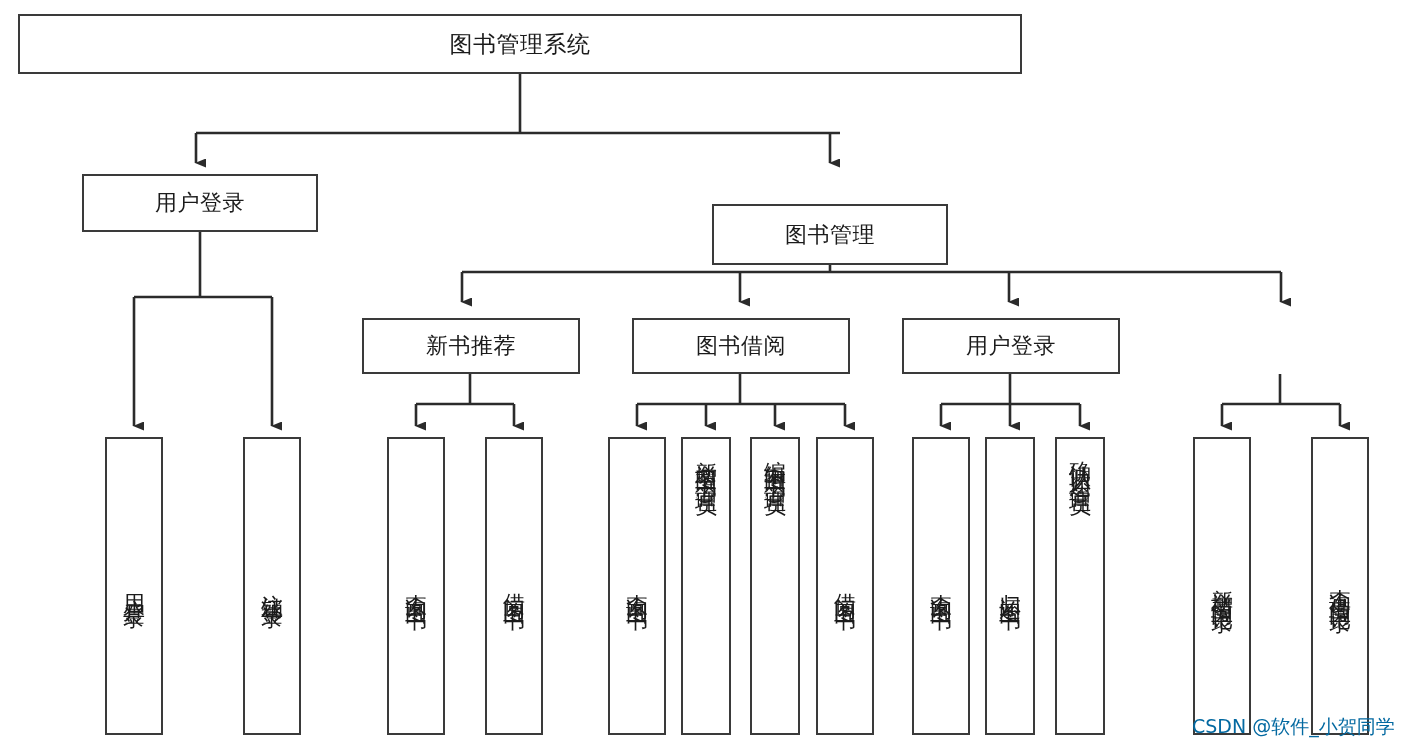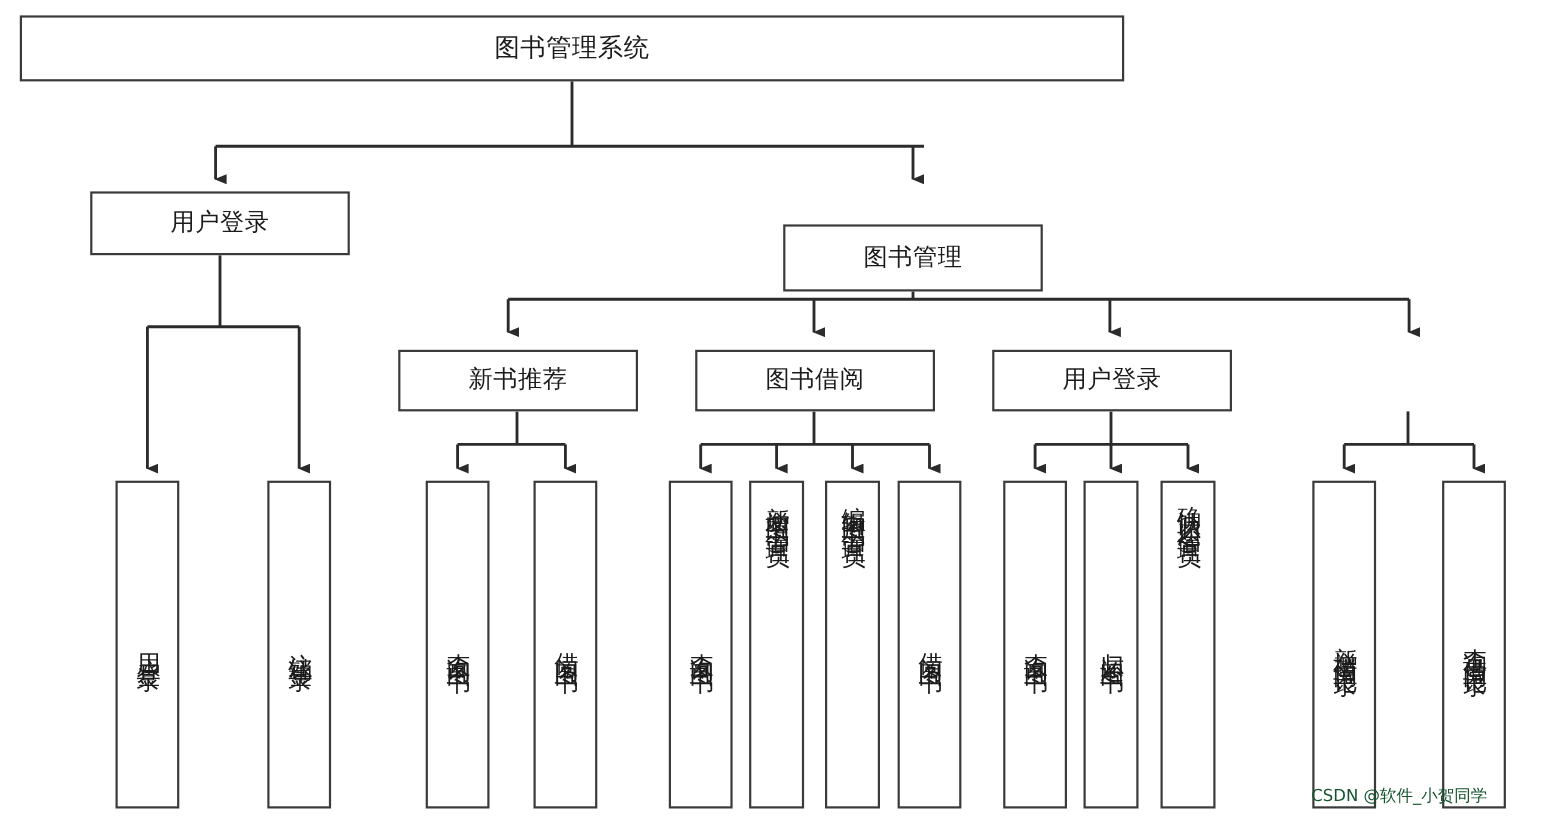--- a/index.html
+++ b/index.html
@@ -36,22 +36,22 @@
     writing-mode:vertical-rl;
     text-orientation:upright;
     font-size:22px;
     letter-spacing:5px;
     line-height:1;
   }
   .node.vert.top .lbl{align-self:flex-start;margin-top:4px;}
 
   .watermark{
     position:absolute;
-    color:#14532d;
-    font-size:15px;
+    color:#0369a1;
+    font-size:19px;
     white-space:nowrap;
     pointer-events:none;
     text-align:right;
   }
 </style>
 </head>
 <body>
 
 <div id="stage">
 

